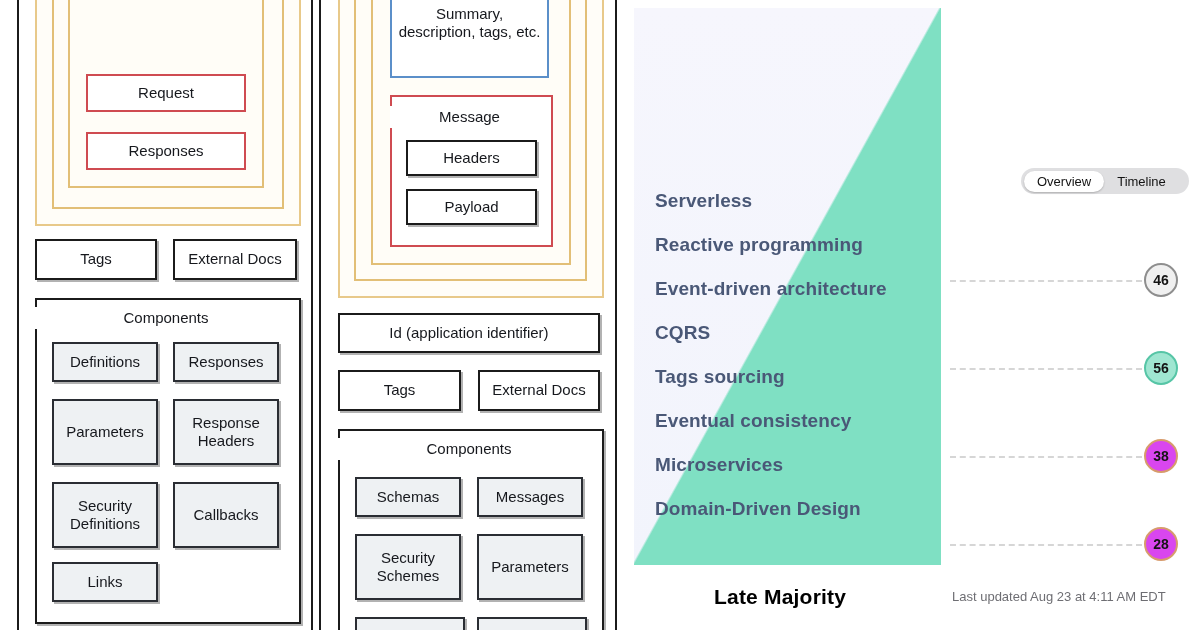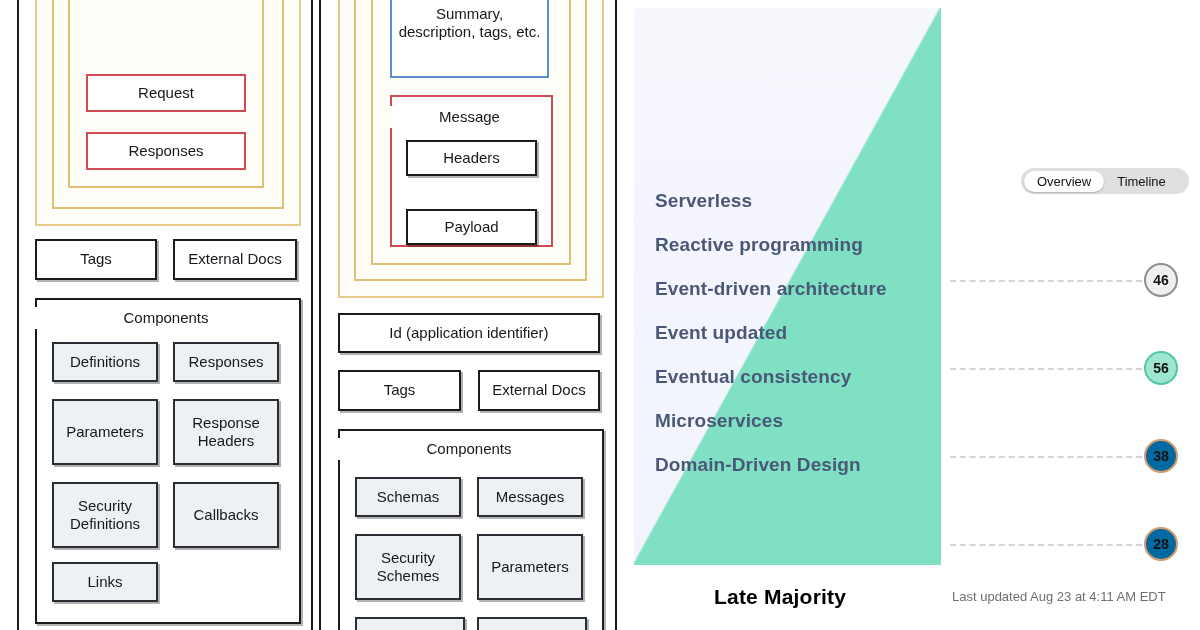--- a/index.html
+++ b/index.html
@@ -75,21 +75,21 @@
   .dashrow{position:absolute;border-top:2px dashed #d6d6d6;height:0;}
   .badge{
     position:absolute;
     width:34px;height:34px;border-radius:50%;
     display:flex;align-items:center;justify-content:center;
     font-size:14px;font-weight:bold;color:#141414;
     box-sizing:border-box;
   }
   .badge-gray{background:#f0f0f0;border:2px solid #8e8e8e;align-items:center;}
   .badge-teal{background:#9fe6d1;border:2px solid #56c5a6;}
-  .badge-peach{background:#0369a1;border:2px solid #d79b6c;}
+  .badge-peach{background:#d946ef;border:2px solid #d79b6c;}
 
   .updated{
     position:absolute;
     font-size:13px;color:#6e6e73;white-space:nowrap;
   }
 </style>
 </head>
 <body>
 
 <div class="stage">
@@ -160,21 +160,21 @@
       <span style="display:block;width:142px;">Summary, description, tags, etc.</span>
     </div>
 
     <div class="frame-red" style="position:absolute;left:390px;top:95px;width:159px;height:148px;background:#fff;"></div>
     <div class="dbox lbl" style="position:absolute;left:390px;top:106px;width:159px;height:22px;">
       <span>Message</span>
     </div>
     <div class="frame-black shadowbox dbox lbl" style="position:absolute;left:406px;top:140px;width:131px;height:36px;">
       <span>Headers</span>
     </div>
-    <div class="frame-black shadowbox dbox lbl" style="position:absolute;left:406px;top:189px;width:131px;height:36px;margin-top:20px;">
+    <div class="frame-black shadowbox dbox lbl" style="position:absolute;left:406px;top:189px;width:131px;height:36px;">
       <span>Payload</span>
     </div>
 
     <div class="frame-black shadowbox dbox lbl" style="position:absolute;left:338px;top:313px;width:262px;height:40px;">
       <span>Id (application identifier)</span>
     </div>
 
     <div class="frame-black shadowbox dbox lbl" style="position:absolute;left:338px;top:370px;width:123px;height:41px;">
       <span>Tags</span>
     </div>
@@ -205,21 +205,22 @@
   </div>
 
   <div>
 
     <div class="gradpanel" style="left:634px;top:8px;width:307px;height:557px;"></div>
 
     <ul class="techlist" style="left:655px;top:190px;margin:0;padding:0;">
       <li style="margin-bottom:22px;">Serverless</li>
       <li style="margin-bottom:22px;">Reactive programming</li>
       <li style="margin-bottom:22px;">Event-driven architecture</li>
-      <li style="margin-bottom:22px;">Event updated</li>
+      <li style="margin-bottom:22px;">CQRS</li>
+      <li style="margin-bottom:22px;">Tags sourcing</li>
       <li style="margin-bottom:22px;">Eventual consistency</li>
       <li style="margin-bottom:22px;">Microservices</li>
       <li style="margin-bottom:0;">Domain-Driven Design</li>
     </ul>
 
     <div class="late-majority" style="left:714px;top:585px;">
       <span>Late Majority</span>
     </div>
 
     <div class="segctl" style="left:1021px;top:168px;width:168px;height:26px;">

